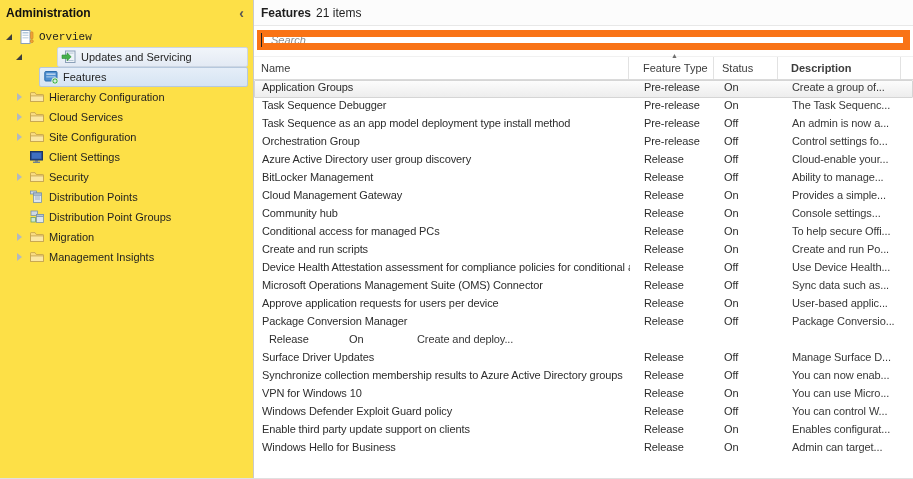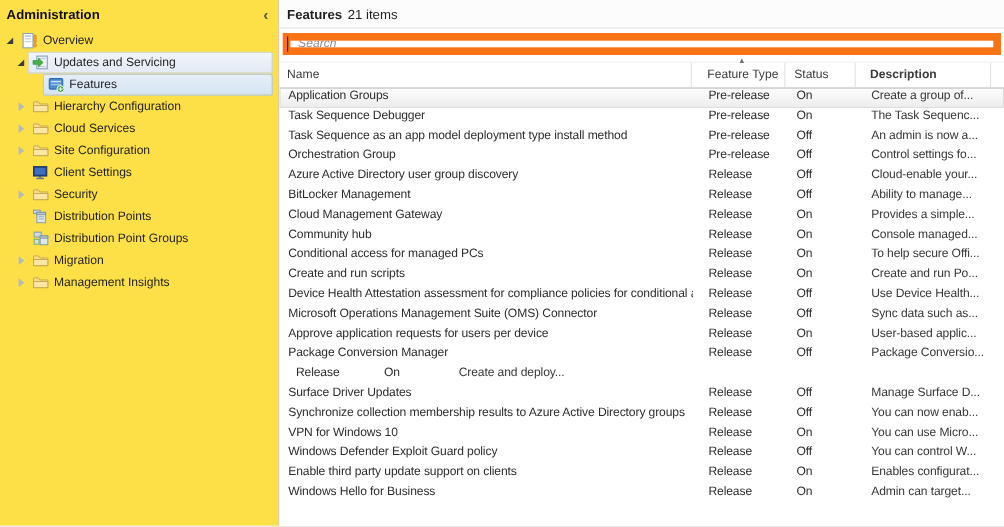--- a/index.html
+++ b/index.html
@@ -7,27 +7,27 @@
        font-family:"Liberation Sans","DejaVu Sans",sans-serif;font-size:11px;color:#1f1f1f;
        border-bottom:1px solid #e0e0e0;box-sizing:border-box;}
   
   .sidebar{width:254px;min-width:254px;background:#fde047;border-right:1px solid #c9c9c9;
            display:flex;flex-direction:column;box-sizing:border-box;}
   .sidebar-header{height:25px;display:flex;align-items:center;padding:0 4px 0 6px;
                   font-weight:bold;font-size:12px;color:#111;}
   .collapse-btn{margin-left:auto;color:#555;font-size:14px;line-height:14px;padding:0 5px;cursor:default;}
   .tree{padding-top:2px;}
   .tree-row{height:20px;display:flex;align-items:center;}
-  .lvl0{padding-left:3px;} .lvl1{padding-left:13px;} .lvl2{padding-left:27px;}
+  .lvl0{padding-left:3px;font-family:Liberation Mono, monospace;} .lvl1{padding-left:13px;} .lvl2{padding-left:27px;}
   .expander{width:12px;min-width:12px;height:12px;display:inline-flex;align-items:center;justify-content:center;}
   .expander.expanded i{display:block;width:0;height:0;border-bottom:6px solid #3c3c3c;border-left:6px solid transparent;}
   .expander.collapsed i{display:block;width:0;height:0;border-left:5px solid #b3b9c0;border-top:4px solid transparent;border-bottom:4px solid transparent;}
   .node-content{display:flex;align-items:center;gap:4px;flex:1;height:18px;padding:0 3px;
                 border:1px solid transparent;border-radius:2px;margin-right:5px;white-space:nowrap;}
-  .hl-parent>.node-content{background:linear-gradient(#f1f5fa,#e3eaf4);border-color:#ccd6e3;}
+  .hl-parent>.node-content{background:linear-gradient(#f1f5fa,#e3eaf4);border-color:#ccd6e3;margin-left:32px;}
   .hl-selected>.node-content{background:linear-gradient(#e5eef8,#d6e4f3);border-color:#b6c8dd;}
   .tree-icon{width:16px;height:16px;display:inline-block;}
   .tree-icon svg{display:block;}
   
   .main{flex:1;display:flex;flex-direction:column;min-width:0;background:#fff;}
   .title-row{height:25px;min-height:25px;display:flex;align-items:center;padding:0 7px;
              background:#fcfcfc;border-bottom:1px solid #e8e8e8;font-size:12px;}
   .title-row .t{font-weight:bold;margin-right:5px;}
   .search-wrap{position:relative;margin:4px 3px 6px 3px;}
   .search-input{width:100%;box-sizing:border-box;height:20px;border:7px solid #f97316;background:#fff;
@@ -314,21 +314,21 @@
         <div class="trow">
           <div class="td td-name">Cloud Management Gateway</div>
           <div class="td td-ft">Release</div>
           <div class="td td-status">On</div>
           <div class="td td-desc">Provides a simple...</div>
         </div>
         <div class="trow">
           <div class="td td-name">Community hub</div>
           <div class="td td-ft">Release</div>
           <div class="td td-status">On</div>
-          <div class="td td-desc">Console managed...</div>
+          <div class="td td-desc">Console settings...</div>
         </div>
         <div class="trow">
           <div class="td td-name">Conditional access for managed PCs</div>
           <div class="td td-ft">Release</div>
           <div class="td td-status">On</div>
           <div class="td td-desc">To help secure Offi...</div>
         </div>
         <div class="trow">
           <div class="td td-name">Create and run scripts</div>
           <div class="td td-ft">Release</div>

